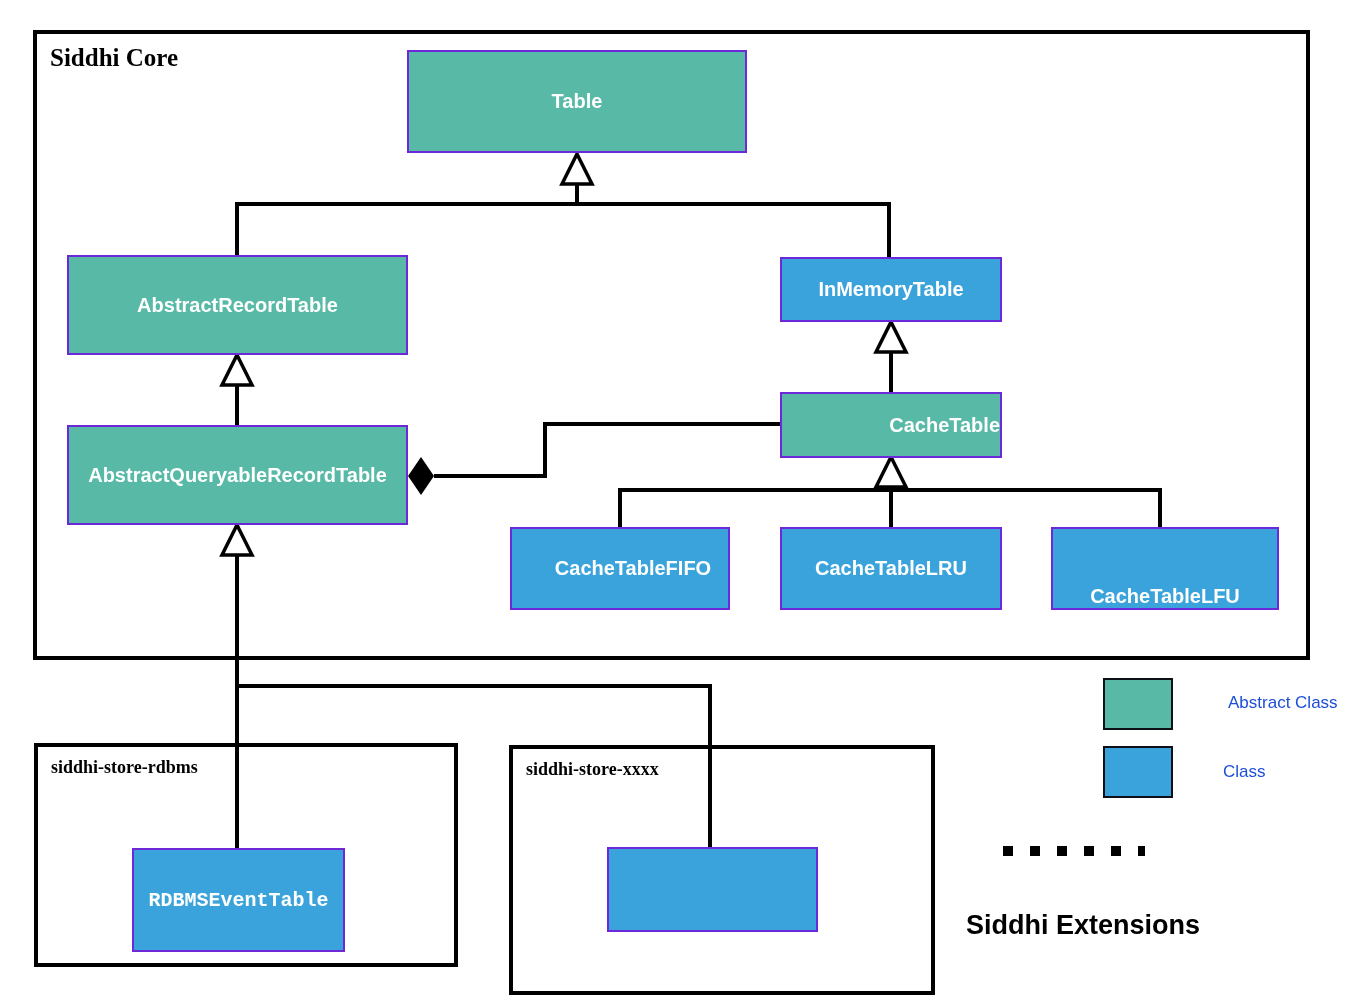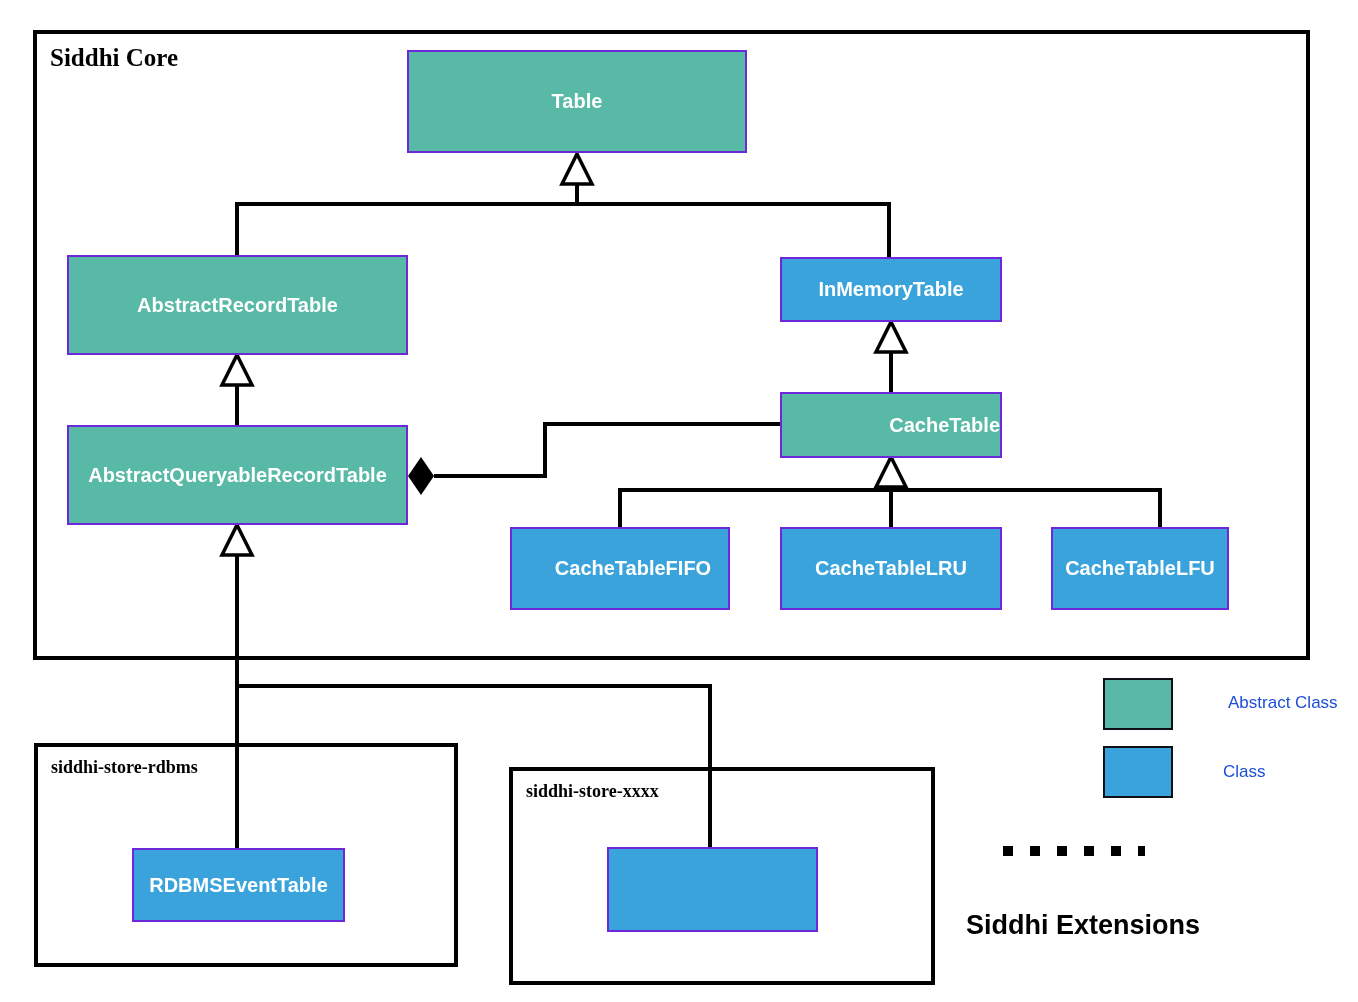--- a/index.html
+++ b/index.html
@@ -8,39 +8,39 @@
     --line:#000000;
   }
   html,body{margin:0;padding:0;background:#ffffff;}
   body{font-family:"Liberation Sans", sans-serif;}
   #canvas{position:relative;width:1358px;height:1002px;background:#ffffff;overflow:hidden;}
 
   
   .container-box{position:absolute;border:4px solid var(--line);background:transparent;box-sizing:border-box;font-family:Liberation Serif, serif;}
   #core-box{left:33px;top:30px;width:1277px;height:630px;}
   #store-rdbms{left:34px;top:743px;width:424px;height:224px;}
-  #store-xxxx{left:509px;top:767px;width:426px;height:218px;}
+  #store-xxxx{left:509px;top:745px;width:426px;height:250px;}
   .container-label{position:absolute;left:13px;top:10px;font-weight:bold;color:#000;}
   #core-box .container-label{font-size:25px;}
   .store-label{font-size:18px;}
 
   
   .cls{position:absolute;box-sizing:border-box;border:2px solid #6d28d9;display:flex;align-items:center;justify-content:center;}
   .cls .cls-label{color:#ffffff;font-weight:bold;font-size:20px;text-align:center;white-space:nowrap;}
   .cls.abstract{background:var(--abstract-fill);}
   .cls.concrete{background:var(--class-fill);}
   #b-table{left:407px;top:50px;width:340px;height:103px;}
   #b-art{left:67px;top:255px;width:341px;height:100px;}
   #b-imt{left:780px;top:257px;width:222px;height:65px;}
   #b-aqrt{left:67px;top:425px;width:341px;height:100px;}
   #b-ct{left:780px;top:392px;width:222px;height:66px;justify-content:flex-end;}
   #b-fifo{left:510px;top:527px;width:220px;height:83px;padding-left:26px;}
   #b-lru{left:780px;top:527px;width:222px;height:83px;}
-  #b-lfu{left:1051px;top:527px;width:178px;height:83px;}
-  #b-rdbms{left:132px;top:848px;width:213px;height:74px;}
+  #b-lfu{left:1051px;top:527px;width:228px;height:83px;align-items:flex-end;}
+  #b-rdbms{left:132px;top:848px;width:213px;height:104px;font-family:Liberation Mono, monospace;}
   #b-unnamed{left:607px;top:847px;width:211px;height:85px;}
 
   
   #edges{position:absolute;left:0;top:0;width:1358px;height:1002px;pointer-events:none;}
   .edge{stroke:var(--line);stroke-width:4;fill:none;}
   .tri{fill:#ffffff;stroke:var(--line);stroke-width:3.5;}
   .diamond{fill:var(--line);stroke:none;}
   .dots{stroke:var(--line);stroke-width:10;stroke-dasharray:10 17;fill:none;}
 
   

